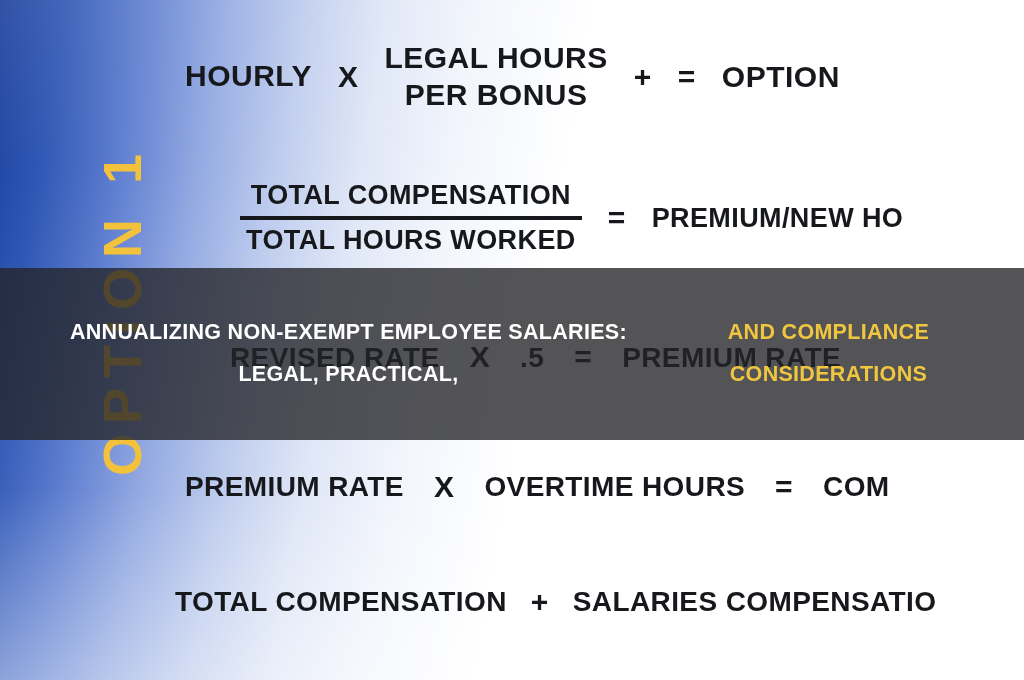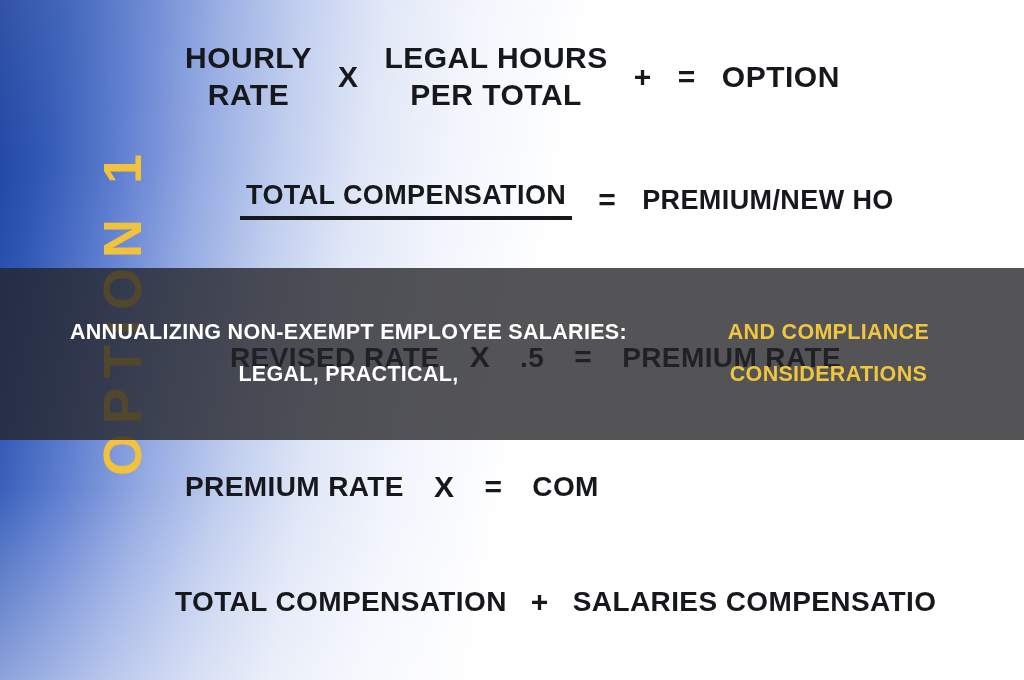--- a/index.html
+++ b/index.html
@@ -205,52 +205,53 @@
 
   <div class="option-label">
     <span>OPTION 1</span>
   </div>
 
   <div class="formulas">
 
     <div class="row row-1">
       <div class="stacked">
         <div>HOURLY</div>
-        <div>RATE</div>
       </div>
       <div class="op">X</div>
       <div class="stacked">
         <div>LEGAL HOURS</div>
-        <div>PER TOTAL</div>
+        <div>PER BONUS</div>
       </div>
       <div class="op">+</div>
       <div class="op">=</div>
       <div>OPTION</div>
     </div>
 
     <div class="row row-2">
       <div class="fraction">
         <div class="num">TOTAL COMPENSATION</div>
         <div class="bar"></div>
+        <div class="den">TOTAL HOURS WORKED</div>
       </div>
       <div class="op">=</div>
       <div>PREMIUM/NEW HO</div>
     </div>
 
     <div class="row row-3">
       <div>REVISED RATE</div>
       <div class="op">X</div>
       <div>.5</div>
       <div class="op">=</div>
       <div>PREMIUM RATE</div>
     </div>
 
     <div class="row row-4">
       <div>PREMIUM RATE</div>
       <div class="op">X</div>
+      <div>OVERTIME HOURS</div>
       <div class="op">=</div>
       <div>COM</div>
     </div>
 
     <div class="row row-5">
       <div>TOTAL COMPENSATION</div>
       <div class="op">+</div>
       <div>SALARIES COMPENSATIO</div>
     </div>
 

